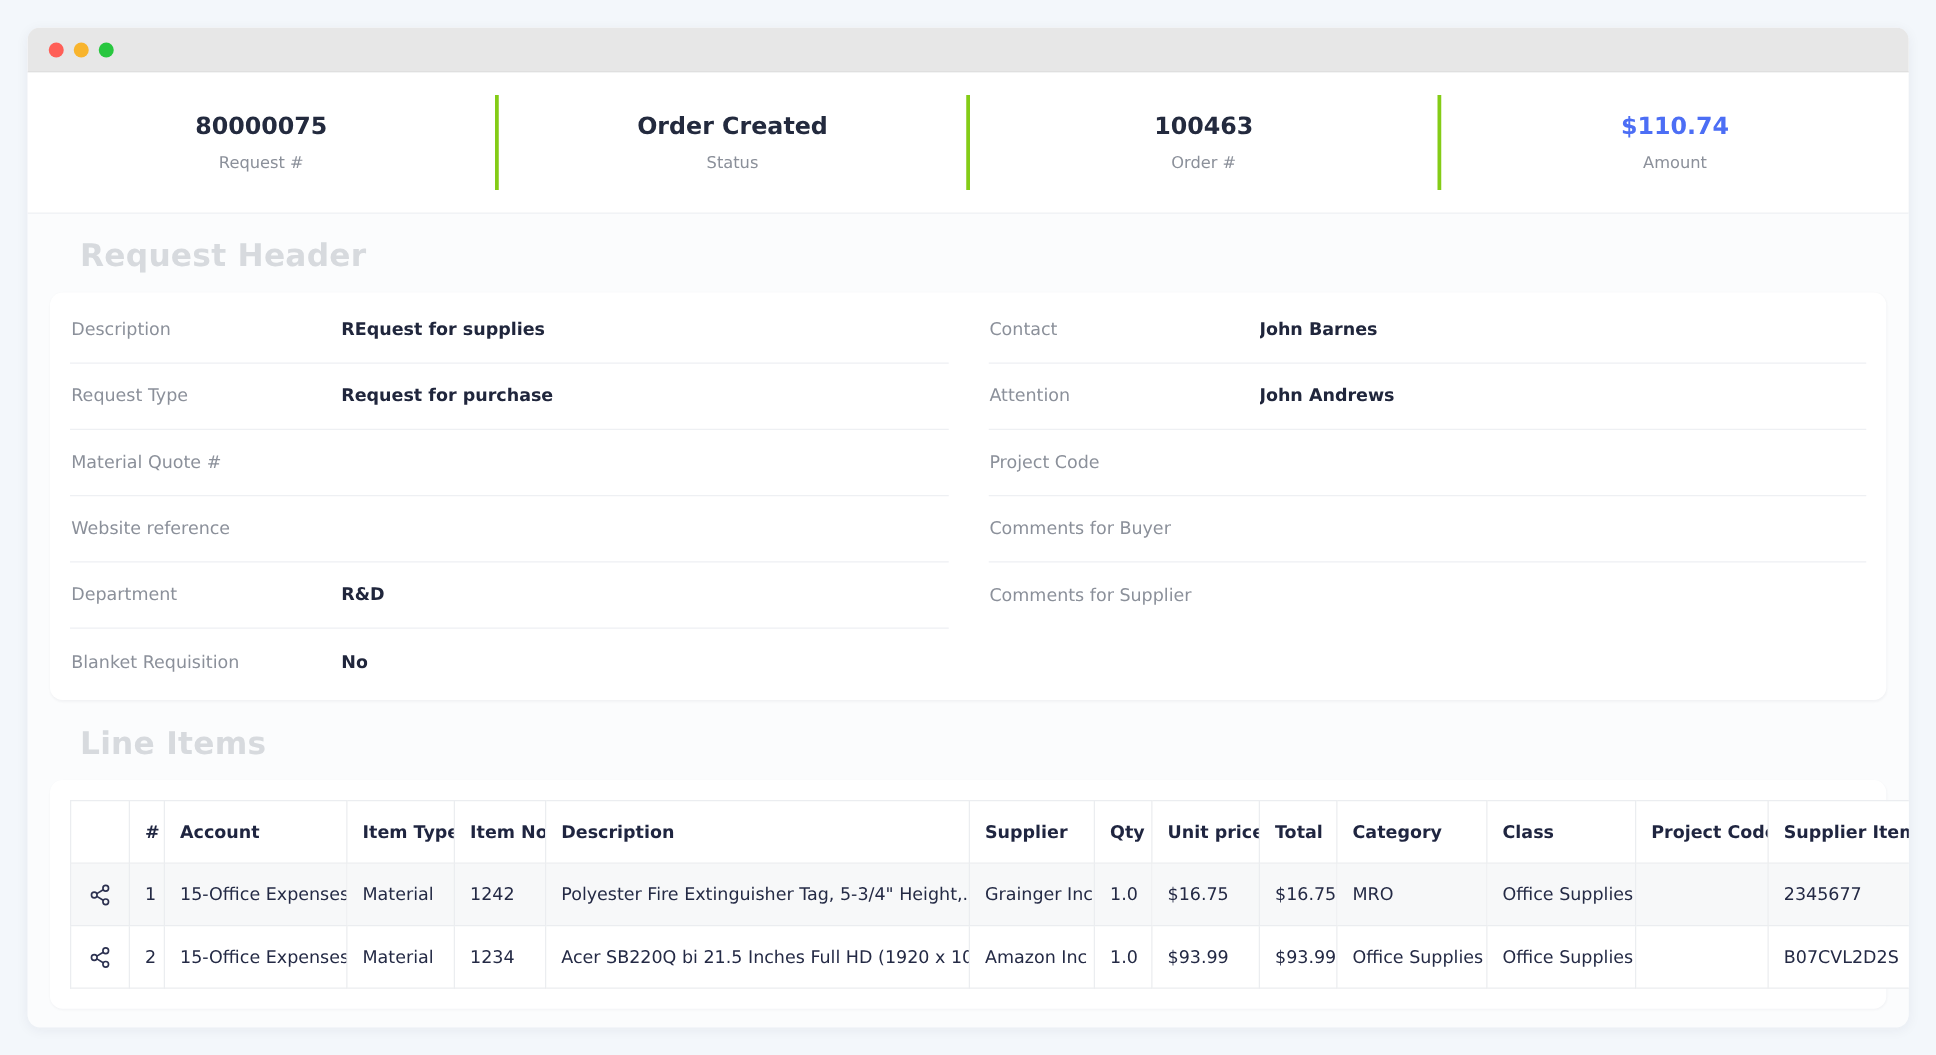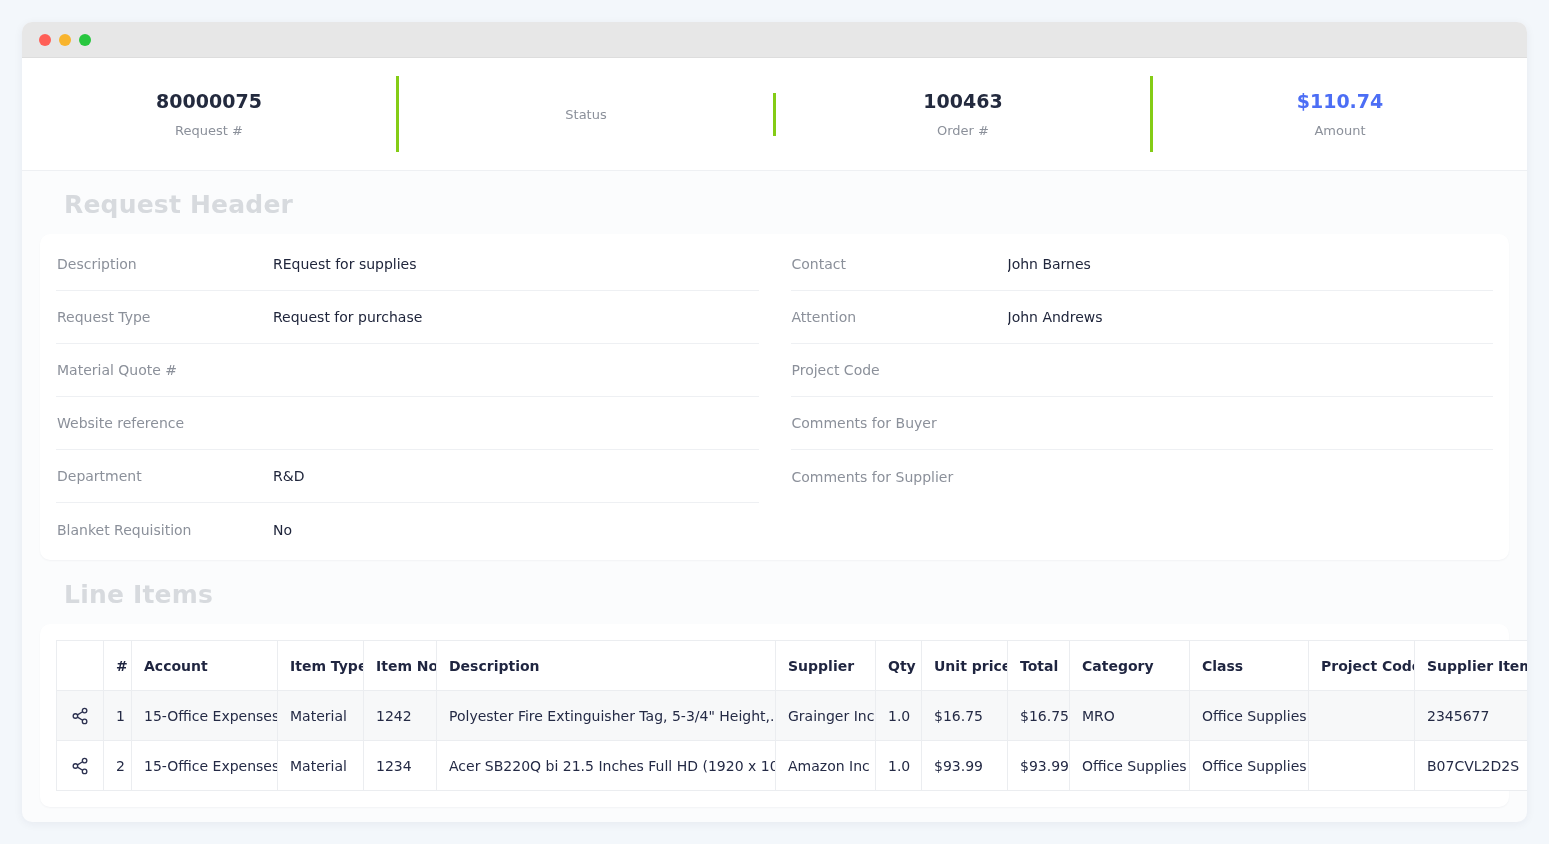--- a/index.html
+++ b/index.html
@@ -44,21 +44,21 @@
     background:#ffffff; border-radius:10px; margin:0 18px;
     box-shadow:0 1px 2px rgba(16,24,40,.04);
   }
 
   
   .header-card { display:flex; gap:32px; padding:4px 16px; }
   .fields-col { flex:1; min-width:0; }
   .field-row { display:flex; align-items:center; height:53px; border-bottom:1px solid #eef0f3; }
   .field-row:last-child { border-bottom:none; }
   .field-label { flex:0 0 217px; font-size:14px; color:#8b909a; padding-left:1px; }
-  .field-value { font-size:14px; font-weight:normal; color:#20263c; white-space:nowrap; overflow:hidden;text-align:center; }
+  .field-value { font-size:14px; font-weight:bold; color:#20263c; white-space:nowrap; overflow:hidden;text-align:center; }
 
   
   .table-card { padding:16px; margin-bottom:24px; }
   table { border-collapse:collapse; table-layout:fixed; width:1472px; }
   th, td {
     border:1px solid #ebedf0; font-size:14px; padding:0 12px;
     height:50px; text-align:left; white-space:nowrap; overflow:hidden;
     background:#fff;
   }
   th { font-weight:bold; color:#1f2540; }
@@ -77,20 +77,21 @@
     <span class="light yellow"></span>
     <span class="light green"></span>
   </div>
 
   <div class="stats">
     <div class="stat">
       <div class="stat-value">80000075</div>
       <div class="stat-label">Request #</div>
     </div>
     <div class="stat">
+      <div class="stat-value">Order Created</div>
       <div class="stat-label">Status</div>
     </div>
     <div class="stat">
       <div class="stat-value">100463</div>
       <div class="stat-label">Order #</div>
     </div>
     <div class="stat stat-amount">
       <div class="stat-value">$110.74</div>
       <div class="stat-label">Amount</div>
     </div>

